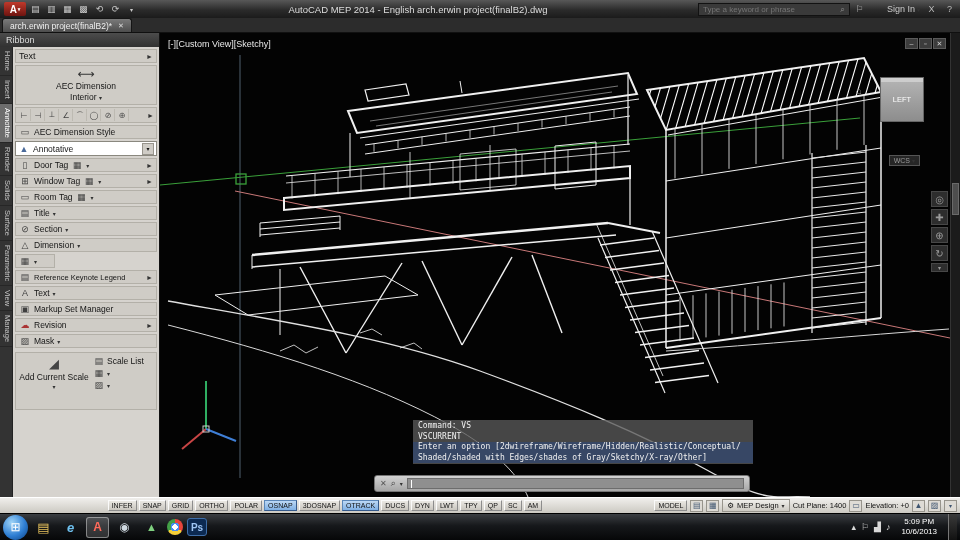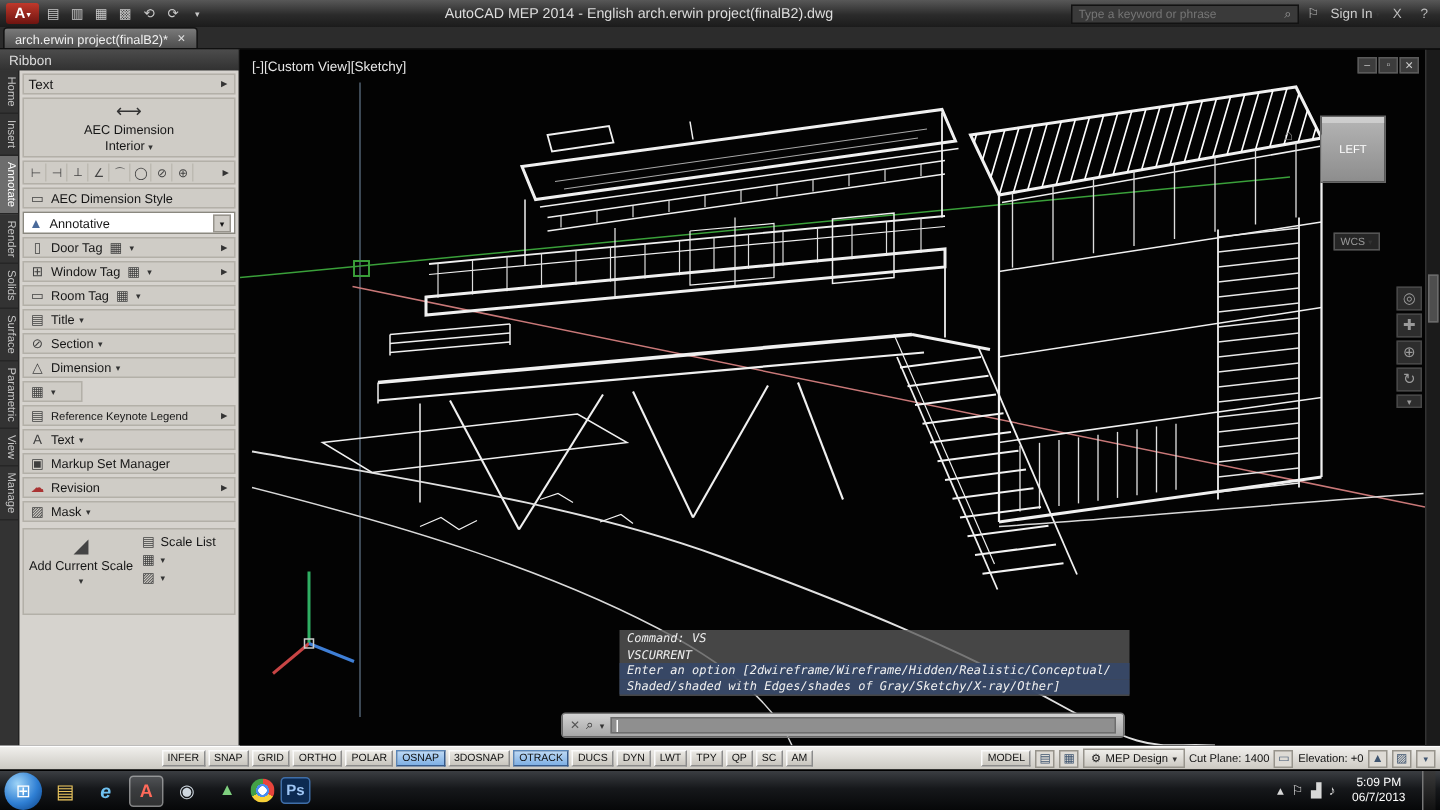--- a/index.html
+++ b/index.html
@@ -14,21 +14,21 @@
     font-size:10px; display:flex; align-items:center; justify-content:center; border-radius:2px; gap:1px; }
   .logo .dd { font-size:5px; color:#f3c; color:#fff; }
   .qa { width:13px; height:12px; display:flex; align-items:center; justify-content:center; color:#c8c8c8; font-size:9px; }
   .tb-title { flex:1; text-align:center; color:#ddd; font-size:9.5px; white-space:nowrap; overflow:hidden; }
   .search-box { display:flex; align-items:center; gap:3px; background:#3a3a3a; border:1px solid #121212;
     height:13px; width:152px; padding:0 4px; color:#999; font-size:8.5px; }
   .search-box input { flex:1; background:transparent; border:none; outline:none; color:#aaa; font-size:8px;
     font-family:"Liberation Sans",sans-serif; }
   .tb-right { display:flex; align-items:center; gap:5px; }
   .tb-ico { width:13px; height:12px; display:flex; align-items:center; justify-content:center; color:#bbb; font-size:9px; }
-  .signin { display:flex; align-items:center; gap:2px; color:#ccc; }
+  .signin { display:flex; align-items:center; gap:2px; color:#ccc;margin-left:16px; }
 
   
   .tabbar { height:15px; background:#2c2c2c; display:flex; align-items:flex-end; padding-left:2px; flex:0 0 auto;
     border-bottom:1px solid #101010; }
   .doc-tab { height:14px; background:linear-gradient(#7a7a7a,#4d4d4d); color:#f0f0f0; font-size:8.5px;
     display:flex; align-items:center; gap:6px; padding:0 7px; border:1px solid #151515; border-bottom:none;
     border-radius:3px 3px 0 0; }
   .doc-tab .x { color:#ddd; font-size:7px; }
 
   
@@ -83,21 +83,21 @@
   .wcs-chip { position:absolute; top:122px; right:40px; z-index:5; color:#9a9a9a; font-size:7px;
     background:#262626; border:1px solid #555; padding:1px 4px; }
   .navbar { position:absolute; right:12px; top:158px; z-index:5; display:flex; flex-direction:column; gap:2px; align-items:center; }
   .nav-tile { width:17px; height:16px; background:#2d2d2d; border:1px solid #474747; color:#9a9a9a;
     font-size:10px; display:flex; align-items:center; justify-content:center; }
   .vscroll { position:absolute; right:0; top:0; width:10px; height:100%; background:#1b1b1b; border-left:1px solid #333; z-index:4; }
   .vthumb { position:absolute; left:1px; top:150px; width:7px; height:32px; background:#4e4e4e; border:1px solid #6a6a6a; }
 
   .cmd-history { position:absolute; left:253px; top:387px; width:340px; z-index:6;
     background:rgba(90,90,90,.78); font-family:"DejaVu Sans Mono",monospace; font-size:8px;
-    color:#f0f0f0; line-height:10.5px; padding:1px 0;font-style:italic; }
+    color:#f0f0f0; line-height:10.5px; padding:1px 0; }
   .cmd-line { padding:0 5px; white-space:nowrap; overflow:hidden; }
   .cmd-line.active { background:rgba(54,72,104,.92); }
   .cmd-input { position:absolute; left:214px; top:442px; width:376px; height:17px; z-index:6;
     background:linear-gradient(#d2d2d2,#a6a6a6); border:1px solid #757575; border-radius:3px;
     display:flex; align-items:center; gap:4px; padding:0 5px; font-size:9px; color:#333; }
   .cmd-field { flex:1; height:11px; background:#8f8f8f; border:1px solid #6d6d6d; position:relative; }
   .caret { position:absolute; left:3px; top:1px; width:1.5px; height:8px; background:#fff; animation:blink 1s steps(1) infinite; }
   @keyframes blink { 50% { opacity:0; } }
 
   
@@ -626,19 +626,19 @@
     <div class="tray">
       <span class="tb-host" style="gap:5px;">
 
       <span class="tray-ico">▴</span>
           <span class="tray-ico">⚐</span>
           <span class="tray-ico">▟</span>
           <span class="tray-ico">♪</span>
         </span>
       <div class="clock">
         <div>5:09 PM</div>
-        <div>06/7/2013</div>
+        <div>10/6/2013</div>
       </div>
       <div class="show-desktop"></div>
     </div>
   </div>
 
 </div>
 
 </body></html>

